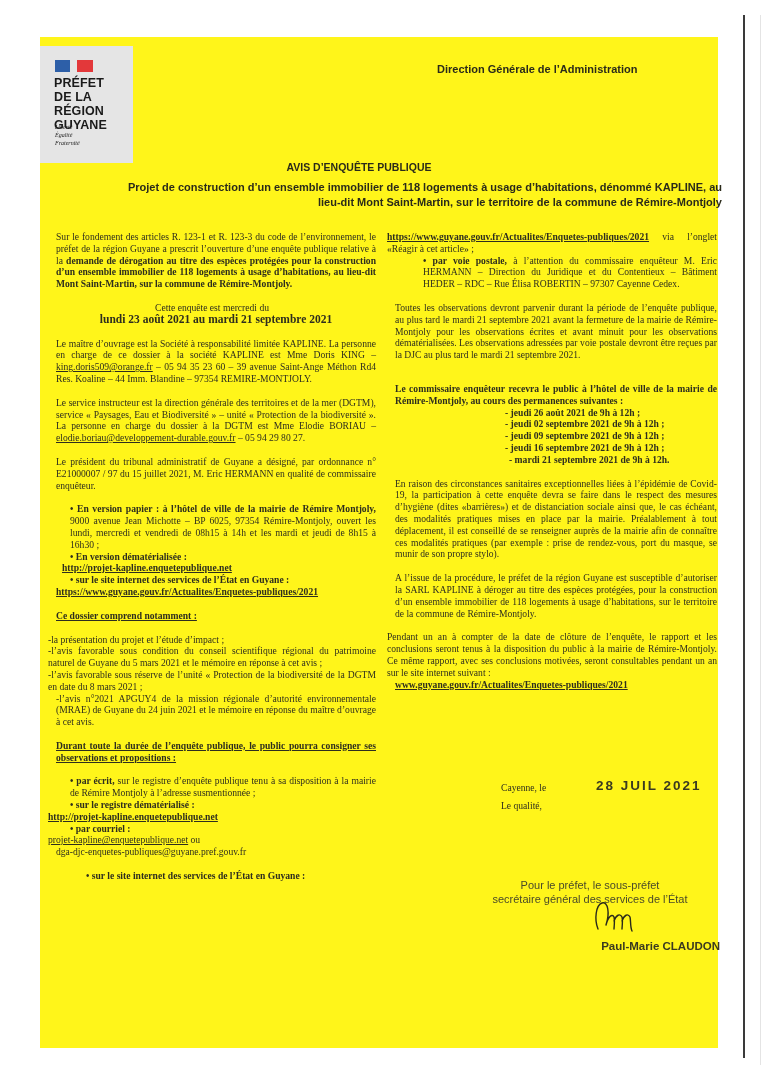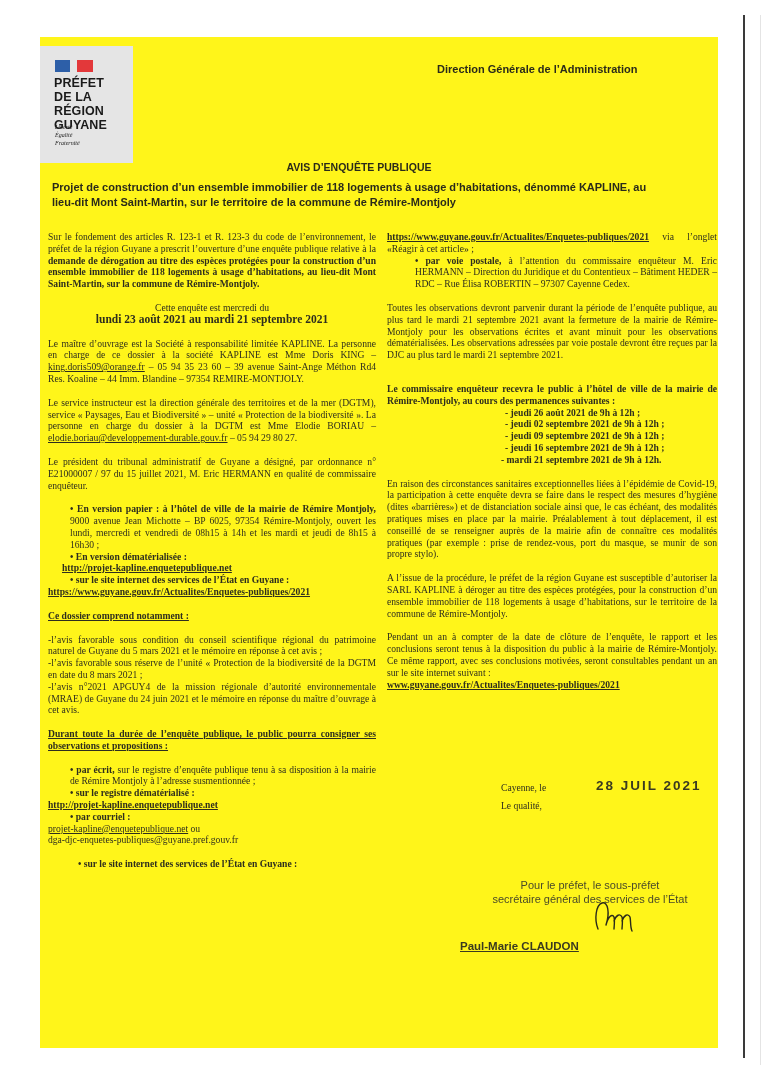--- a/index.html
+++ b/index.html
@@ -28,47 +28,47 @@
   }
   .direction {
     position:absolute; left:397px; top:26px; font-family:"Liberation Sans", sans-serif; font-weight:bold;
     font-size:11px; color:#2a2a1a;
   }
   .avis-title {
     position:absolute; left:0; width:638px; top:124px; text-align:center;
     font-family:"Liberation Sans", sans-serif; font-weight:bold; font-size:10.5px; color:#2a2a1a;
   }
   .subtitle {
-    position:absolute; left:12px; width:678px; top:143px; text-align:left;
+    position:absolute; left:4px; width:678px; top:143px; text-align:right;
     font-family:"Liberation Sans", sans-serif; font-weight:bold; font-size:11px; line-height:15px; color:#2a2a1a;
   }
   .col { position:absolute; font-size:9.6px; line-height:11.8px; text-align:justify; color:#2e2e1e; }
   .col-left { left:8px; top:194px; width:328px; }
   .col-right { left:347px; top:194px; width:330px; }
-  .col p { margin:0 0 12px 0; }
+  .col p { margin:0 0 12px 8px; }
   .b { font-weight:bold; }
   .u { text-decoration:underline; }
   .center { text-align:center; }
   .indent { padding-left:14px; }
   .bullet { padding-left:22px; }
   .bullet::before { content:"\2022  "; font-weight:bold; }
   .big { font-size:11.5px; font-weight:bold; }
   .perm { padding-left:118px; font-weight:bold; text-align:left; }
   .tight { margin:0 !important; }
   .sig-place { position:absolute; left:461px; top:745px; font-size:9.6px; color:#2e2e1e; }
   .sig-date  { position:absolute; left:556px; top:741px; font-family:"Liberation Sans", sans-serif; font-weight:bold; font-size:13.5px; letter-spacing:2px; color:#3a3a20; }
   .sig-role  { position:absolute; left:461px; top:763px; font-size:9.6px; color:#2e2e1e; }
   .sig-block {
     position:absolute; left:420px; top:841px; width:260px; text-align:center;
     font-family:"Liberation Sans", sans-serif; font-size:11px; line-height:14px; color:#4a4a2a;
   }
   .sig-mark { position:absolute; left:552px; top:862px; width:44px; height:36px; }
   .sig-name {
-    position:absolute; left:420px; top:903px; width:260px; text-align:left;
-    font-family:"Liberation Sans", sans-serif; font-weight:bold; font-size:11.5px; color:#3a3a20;text-decoration:underline;
+    position:absolute; left:420px; top:903px; width:260px; text-align:right;
+    font-family:"Liberation Sans", sans-serif; font-weight:bold; font-size:11.5px; color:#3a3a20;
   }
 </style>
 </head>
 <body>
 
 <div class="page-edge"></div>
 <div class="page-edge-faint"></div>
 
 <div class="sheet">
 
@@ -112,20 +112,21 @@
 
 
     <p class="tight bullet"><span class="b">En version papier : à l’hôtel de ville de la mairie de Rémire Montjoly,</span><span> 9000 avenue Jean Michotte – BP 6025, 97354 Rémire-Montjoly, ouvert les lundi, mercredi et vendredi de 08h15 à 14h et les mardi et jeudi de 8h15 à 16h30 ;</span></p>
     <p class="tight bullet b">En version dématérialisée :</p>
     <p class="tight indent b u">http://projet-kapline.enquetepublique.net</p>
     <p class="tight bullet b">sur le site internet des services de l’État en Guyane :</p>
     <p class="b u">https://www.guyane.gouv.fr/Actualites/Enquetes-publiques/2021</p>
 
     <p class="b u">Ce dossier comprend notamment :</p>
 
+    <p class="tight">-la présentation du projet et l’étude d’impact ;</p>
     <p class="tight">-l’avis favorable sous condition du conseil scientifique régional du patrimoine naturel de Guyane du 5 mars 2021 et le mémoire en réponse à cet avis ;</p>
     <p class="tight">-l’avis favorable sous réserve de l’unité « Protection de la biodiversité de la DGTM en date du 8 mars 2021 ;</p>
     <p>-l’avis n°2021 APGUY4 de la mission régionale d’autorité environnementale (MRAE) de Guyane du 24 juin 2021 et le mémoire en réponse du maître d’ouvrage à cet avis.</p>
 
     <p class="b u">Durant toute la durée de l’enquête publique, le public pourra consigner ses observations et propositions :</p>
 
     <p class="tight bullet"><span class="b">par écrit,</span><span> sur le registre d’enquête publique tenu à sa disposition à la mairie de Rémire Montjoly à l’adresse susmentionnée ;</span></p>
     <p class="tight bullet b">sur le registre dématérialisé :</p>
     <p class="tight b u">http://projet-kapline.enquetepublique.net</p>
     <p class="tight bullet b">par courriel :</p>

